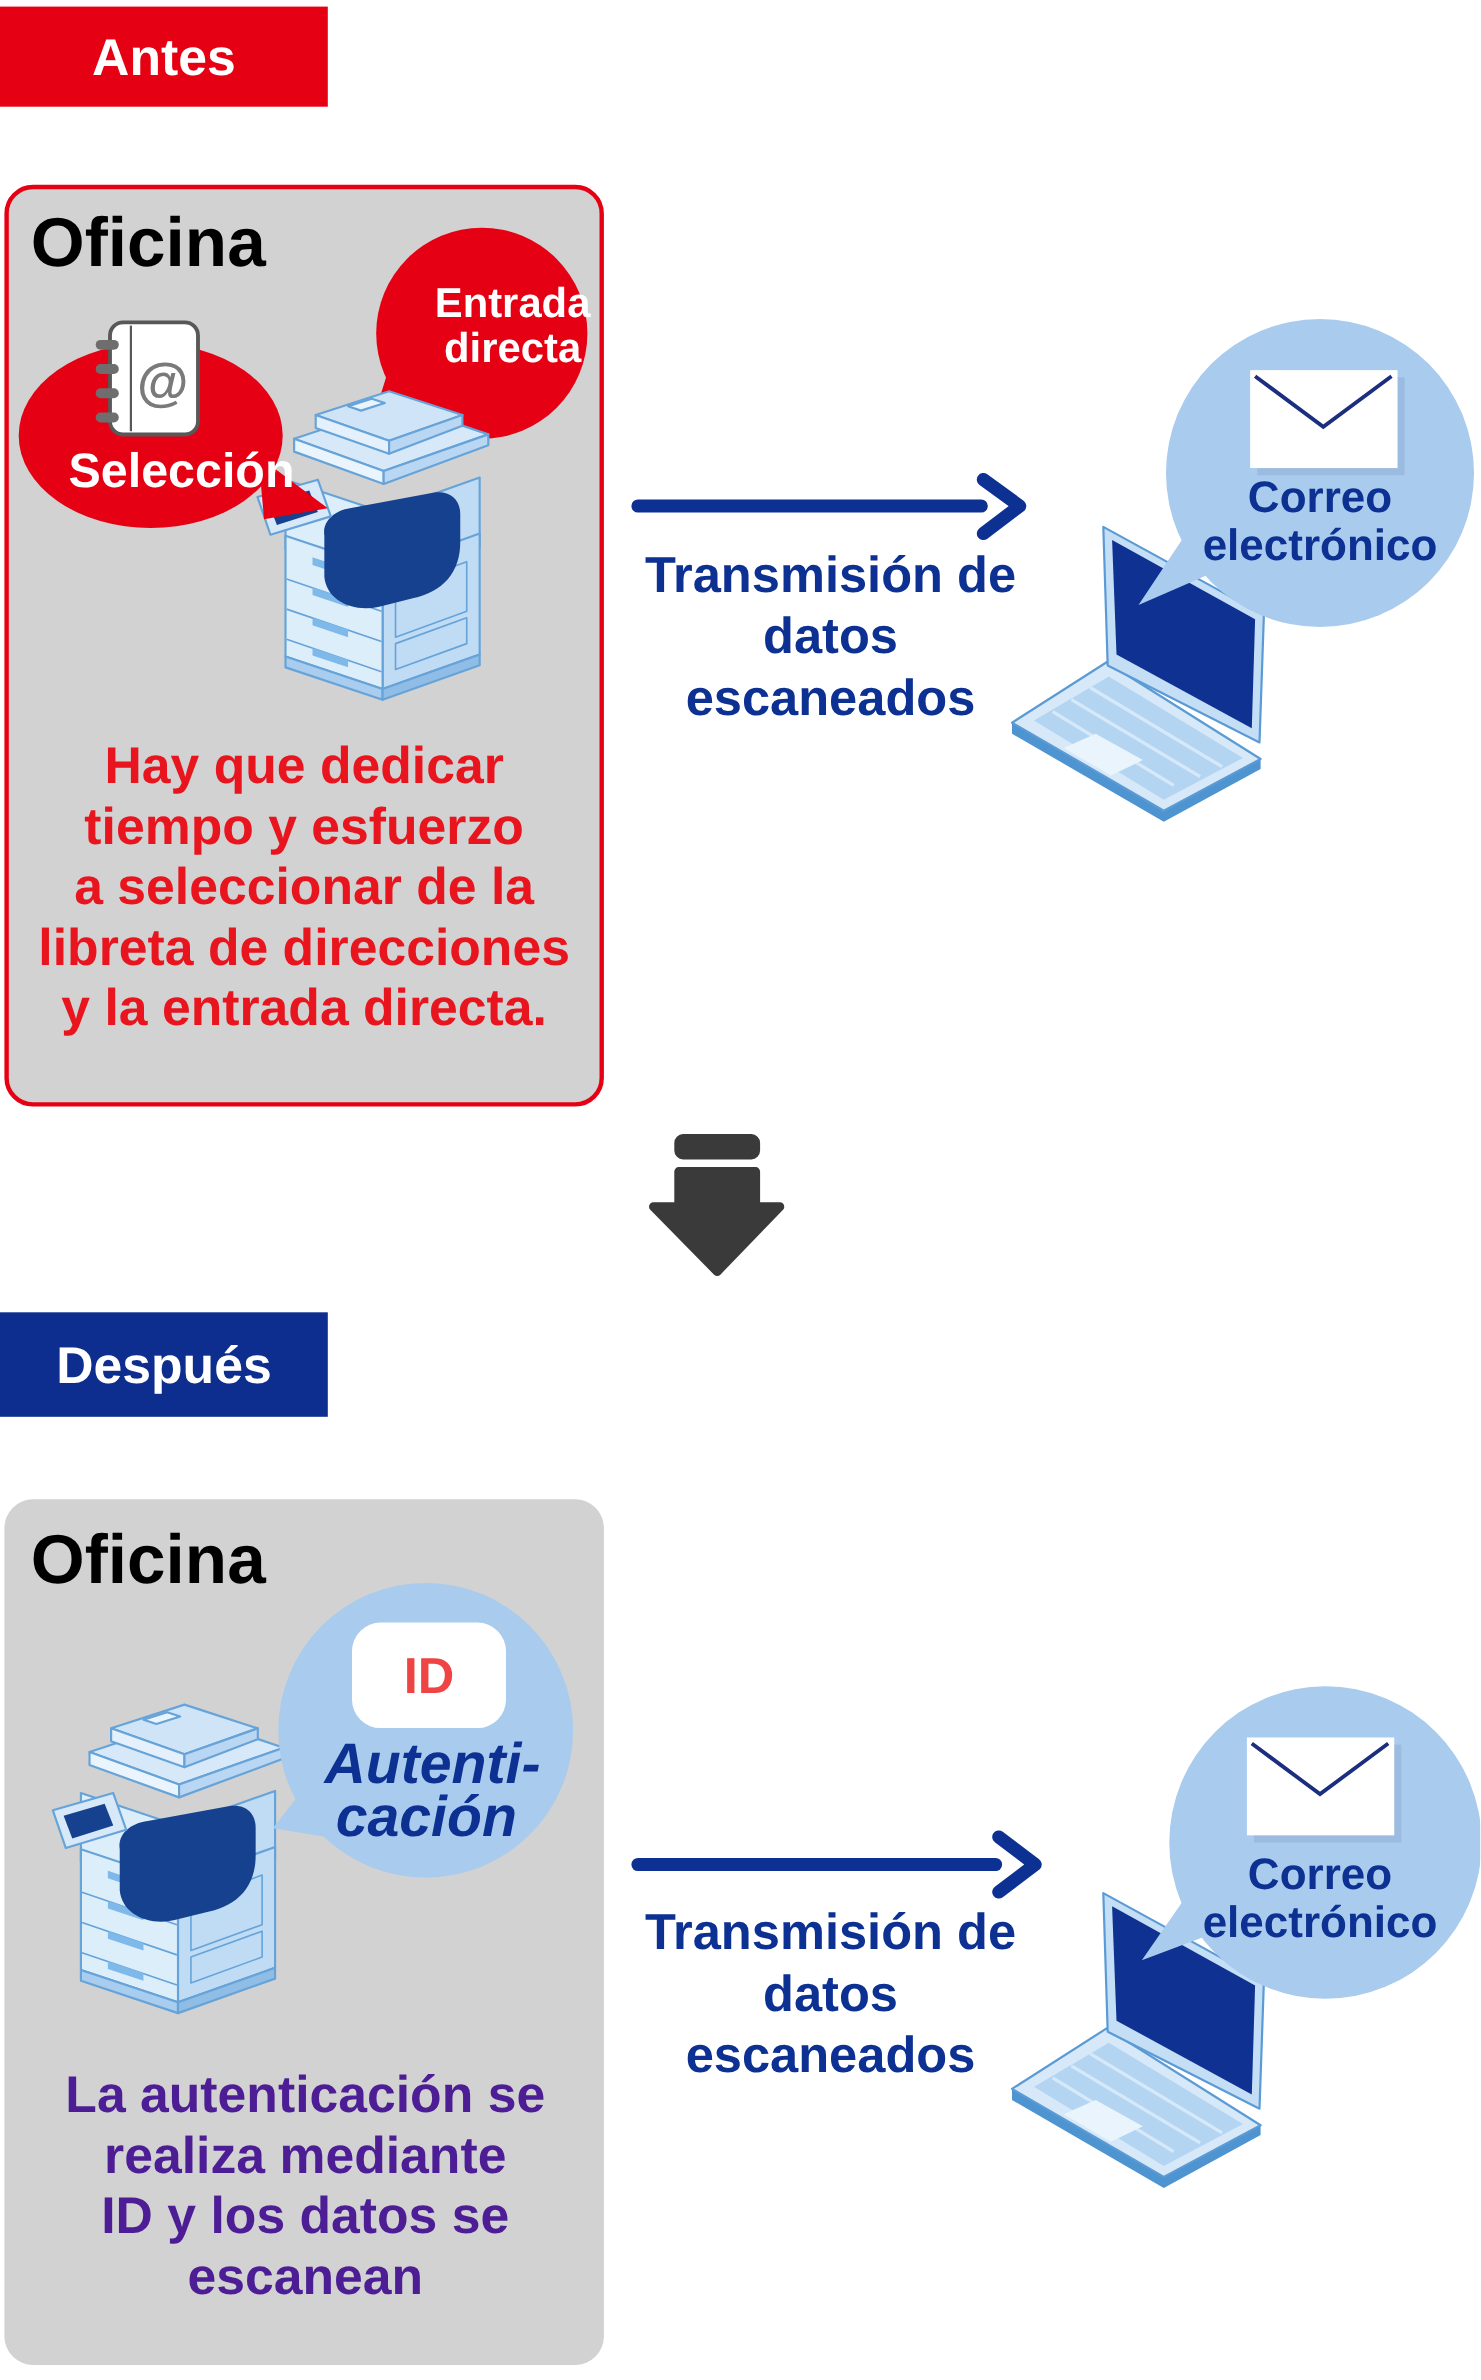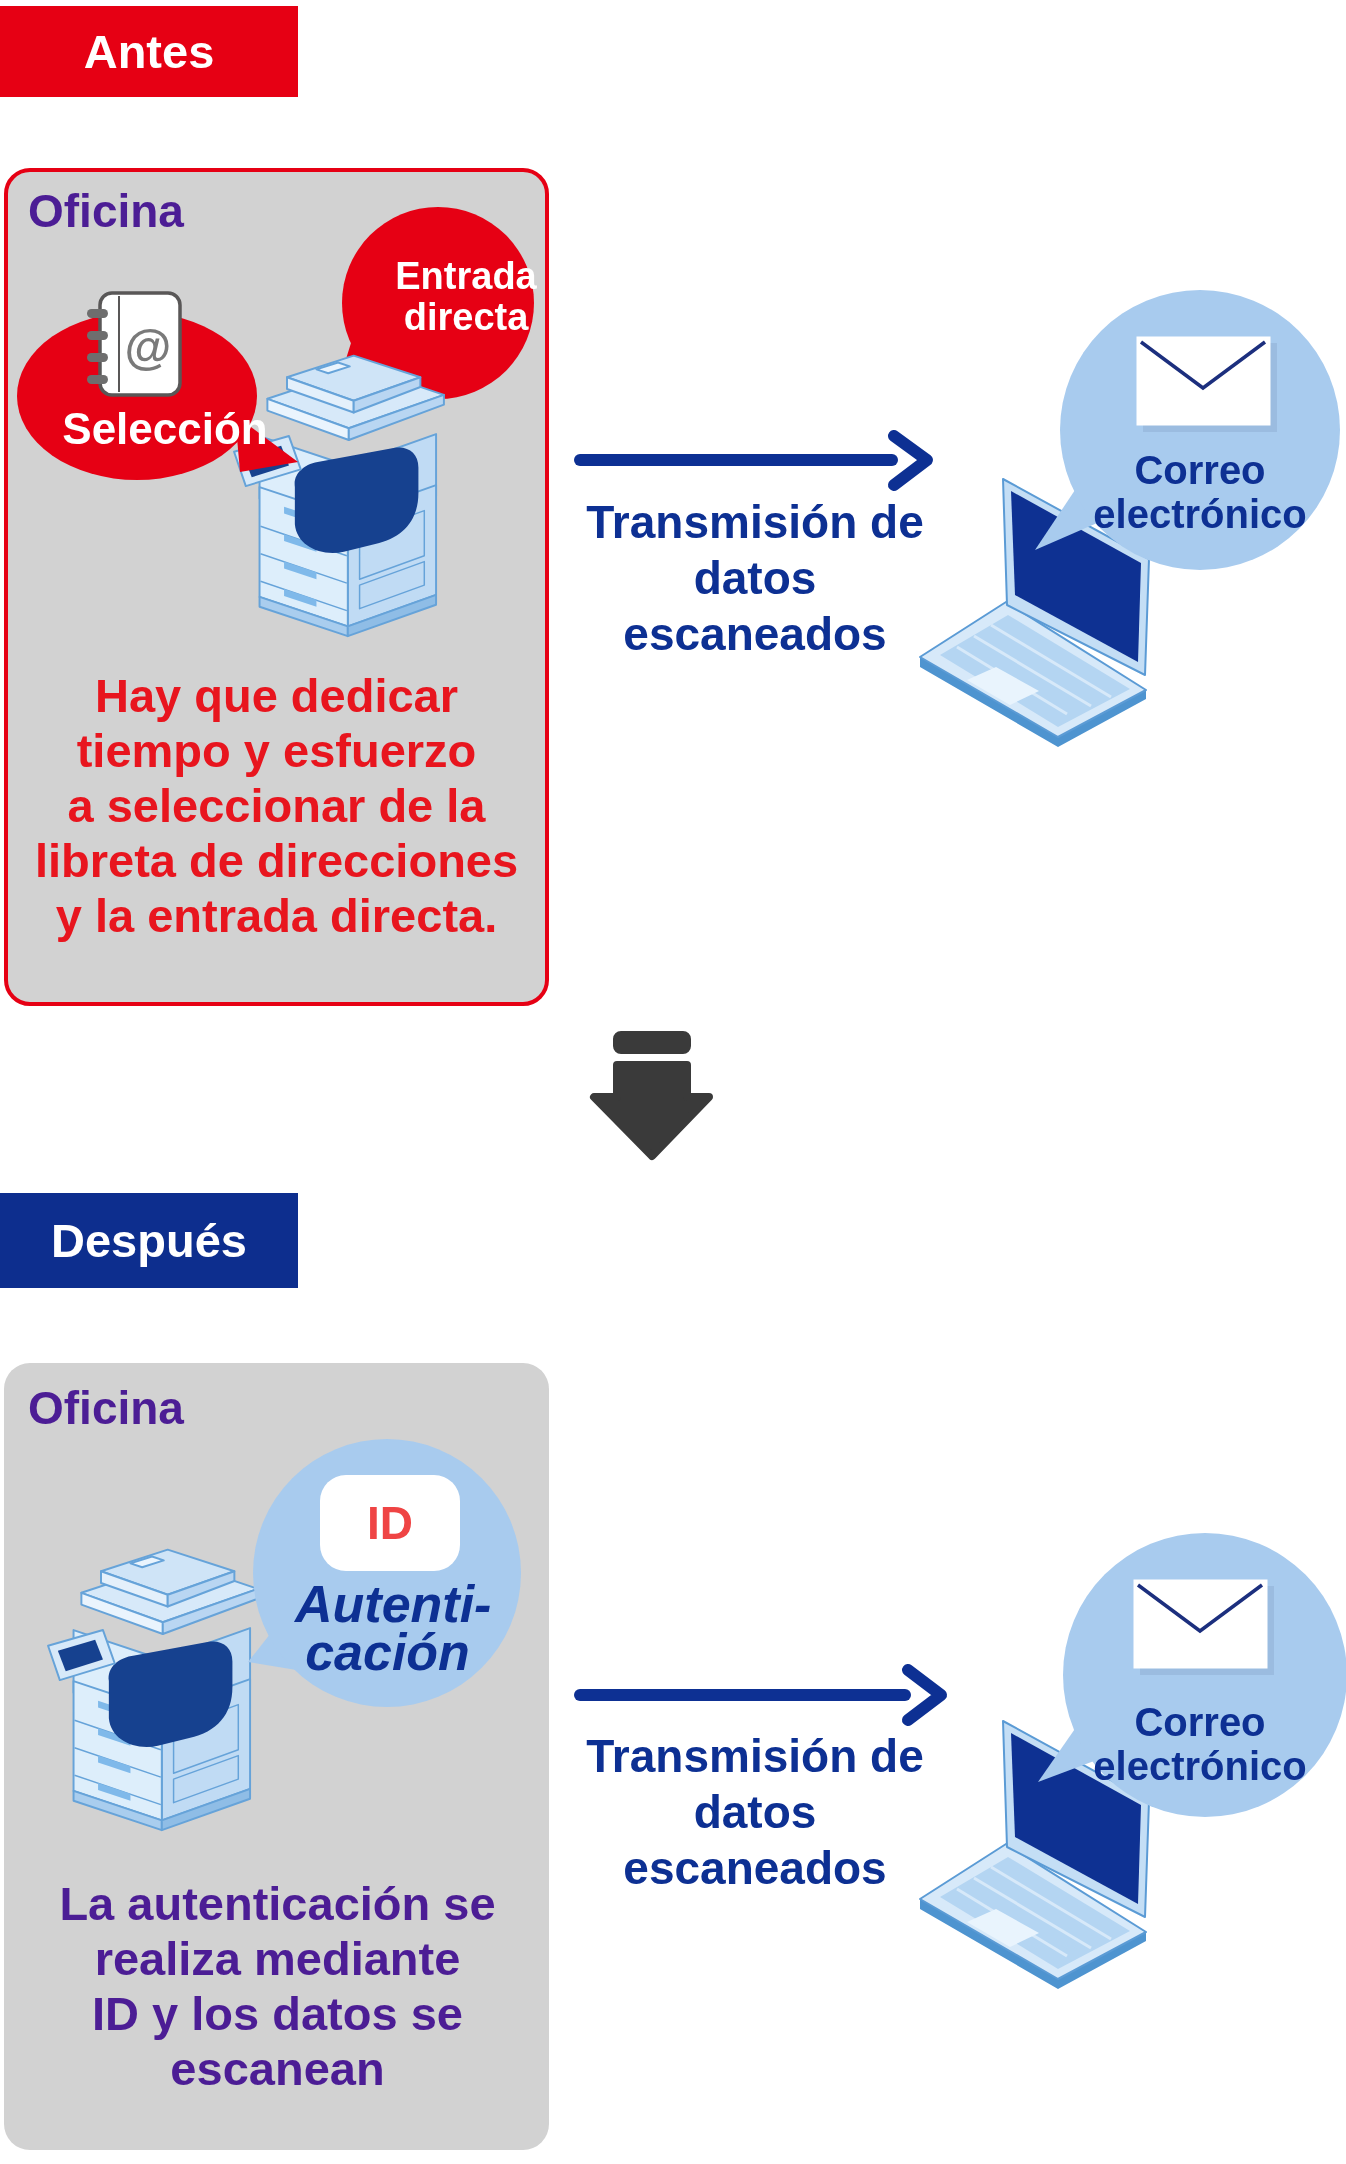--- a/index.html
+++ b/index.html
@@ -10,33 +10,33 @@
   .abs{position:absolute;}
   .banner{display:flex;align-items:center;justify-content:center;z-index:3;}
   .banner span{color:#fff;font-weight:700;font-size:47px;}
   .banner-red{left:0;top:6px;width:298px;height:91px;background:#e60014;}
   .banner-blue{left:0;top:1193px;width:298px;height:95px;background:#0d2e8e;}
   .panel{background:#d2d2d2;border-radius:26px;box-sizing:border-box;z-index:1;}
   .panel-before{left:4px;top:168px;width:545px;height:838px;border:4px solid #e60014;}
   .panel-after{left:4px;top:1363px;width:545px;height:787px;}
   .art{left:0;top:0;width:1346px;height:2164px;z-index:2;}
   .txt{z-index:3;font-weight:700;}
-  .oficina{left:28px;color:#4c1d95;font-size:46px;line-height:1.15;}
+  .oficina{left:28px;color:#000000;font-size:63px;line-height:1.15;}
   .oficina-before{top:185px;}
   .oficina-after{top:1382px;}
   .bubble-label{color:#fff;text-align:center;padding-left:28px;}
   .seleccion{left:27px;top:404px;width:220px;font-size:44px;}
   .entrada{left:343px;top:256px;width:190px;font-size:38px;line-height:41px;}
   .caption{text-align:center;}
   .caption-before{left:24px;top:668px;width:505px;font-size:47px;line-height:55px;color:#e8151e;}
   .caption-after{left:15px;top:1876px;width:525px;font-size:47px;line-height:55px;color:#4c1d95;}
   .transmission{width:390px;left:560px;text-align:center;font-size:46px;line-height:56px;color:#0d3093;}
   .transmission-1{top:494px;}
   .transmission-2{top:1728px;}
-  .correo{width:250px;left:1075px;text-align:center;font-size:40px;line-height:44px;color:#0d3093;margin-top:18px;}
+  .correo{width:250px;left:1075px;text-align:center;font-size:40px;line-height:44px;color:#0d3093;}
   .correo-1{top:430px;}
   .correo-2{top:1682px;}
   .id-badge{left:320px;top:1475px;width:140px;height:96px;background:#fff;border-radius:26px;
     display:flex;align-items:center;justify-content:center;color:#ef4444;font-size:46px;font-weight:700;z-index:3;}
   .auth{left:295px;top:1580px;width:185px;text-align:center;font-size:52px;line-height:48px;color:#0d3093;font-style:italic;}
 </style>
 </head>
 <body>
 
 <div class="canvas">

